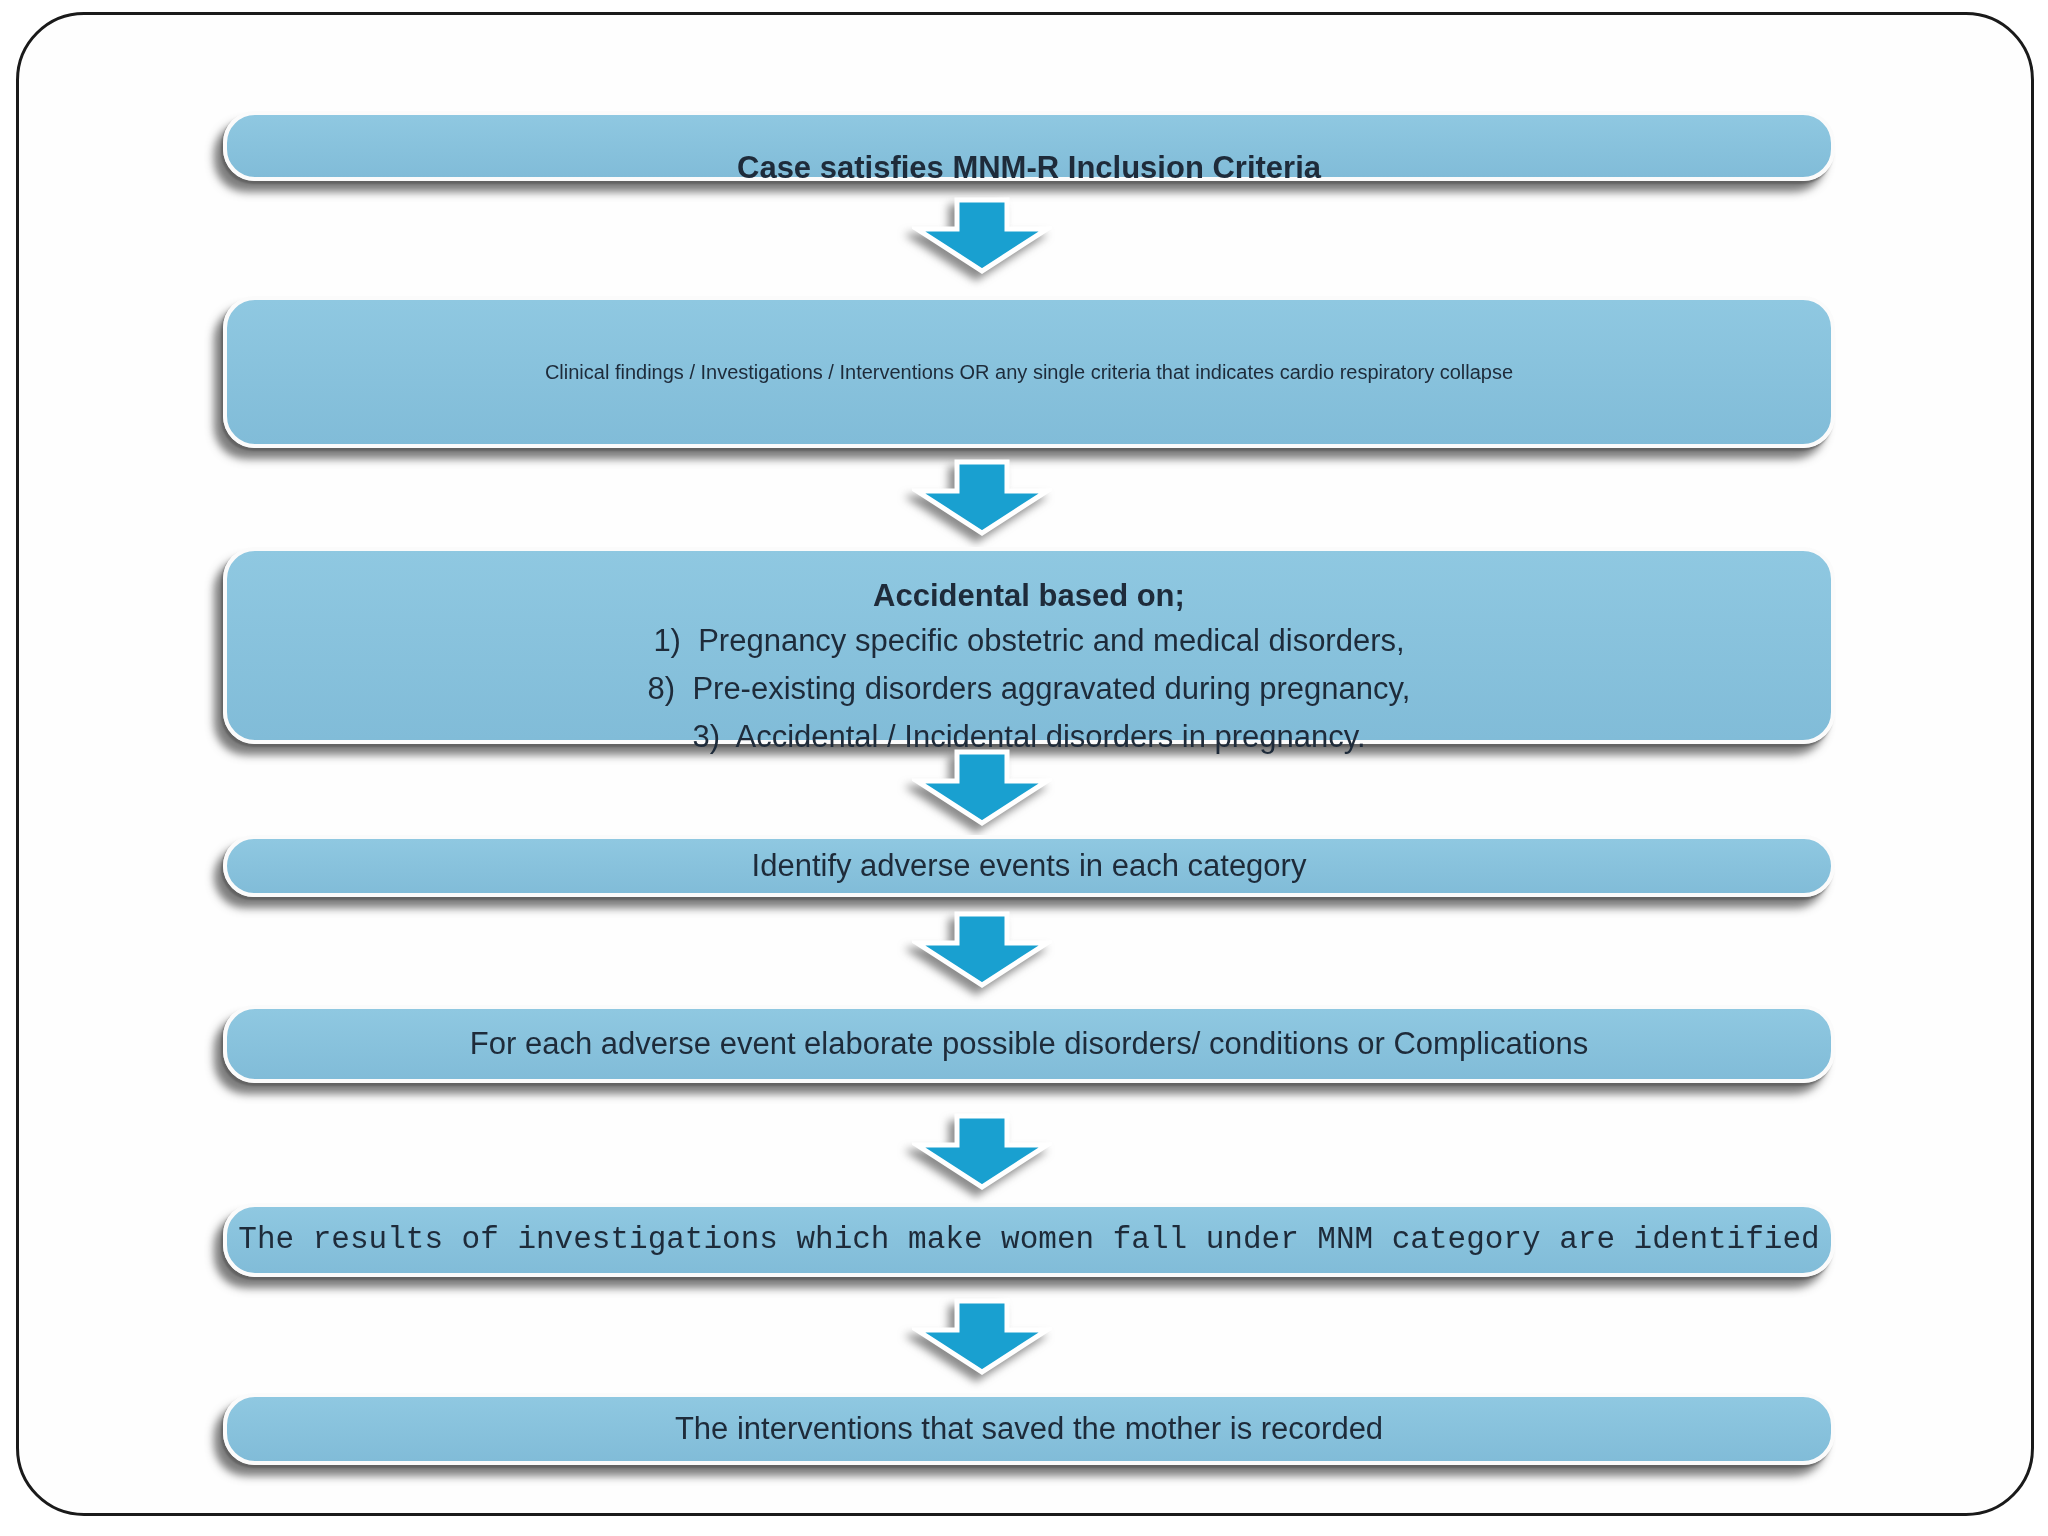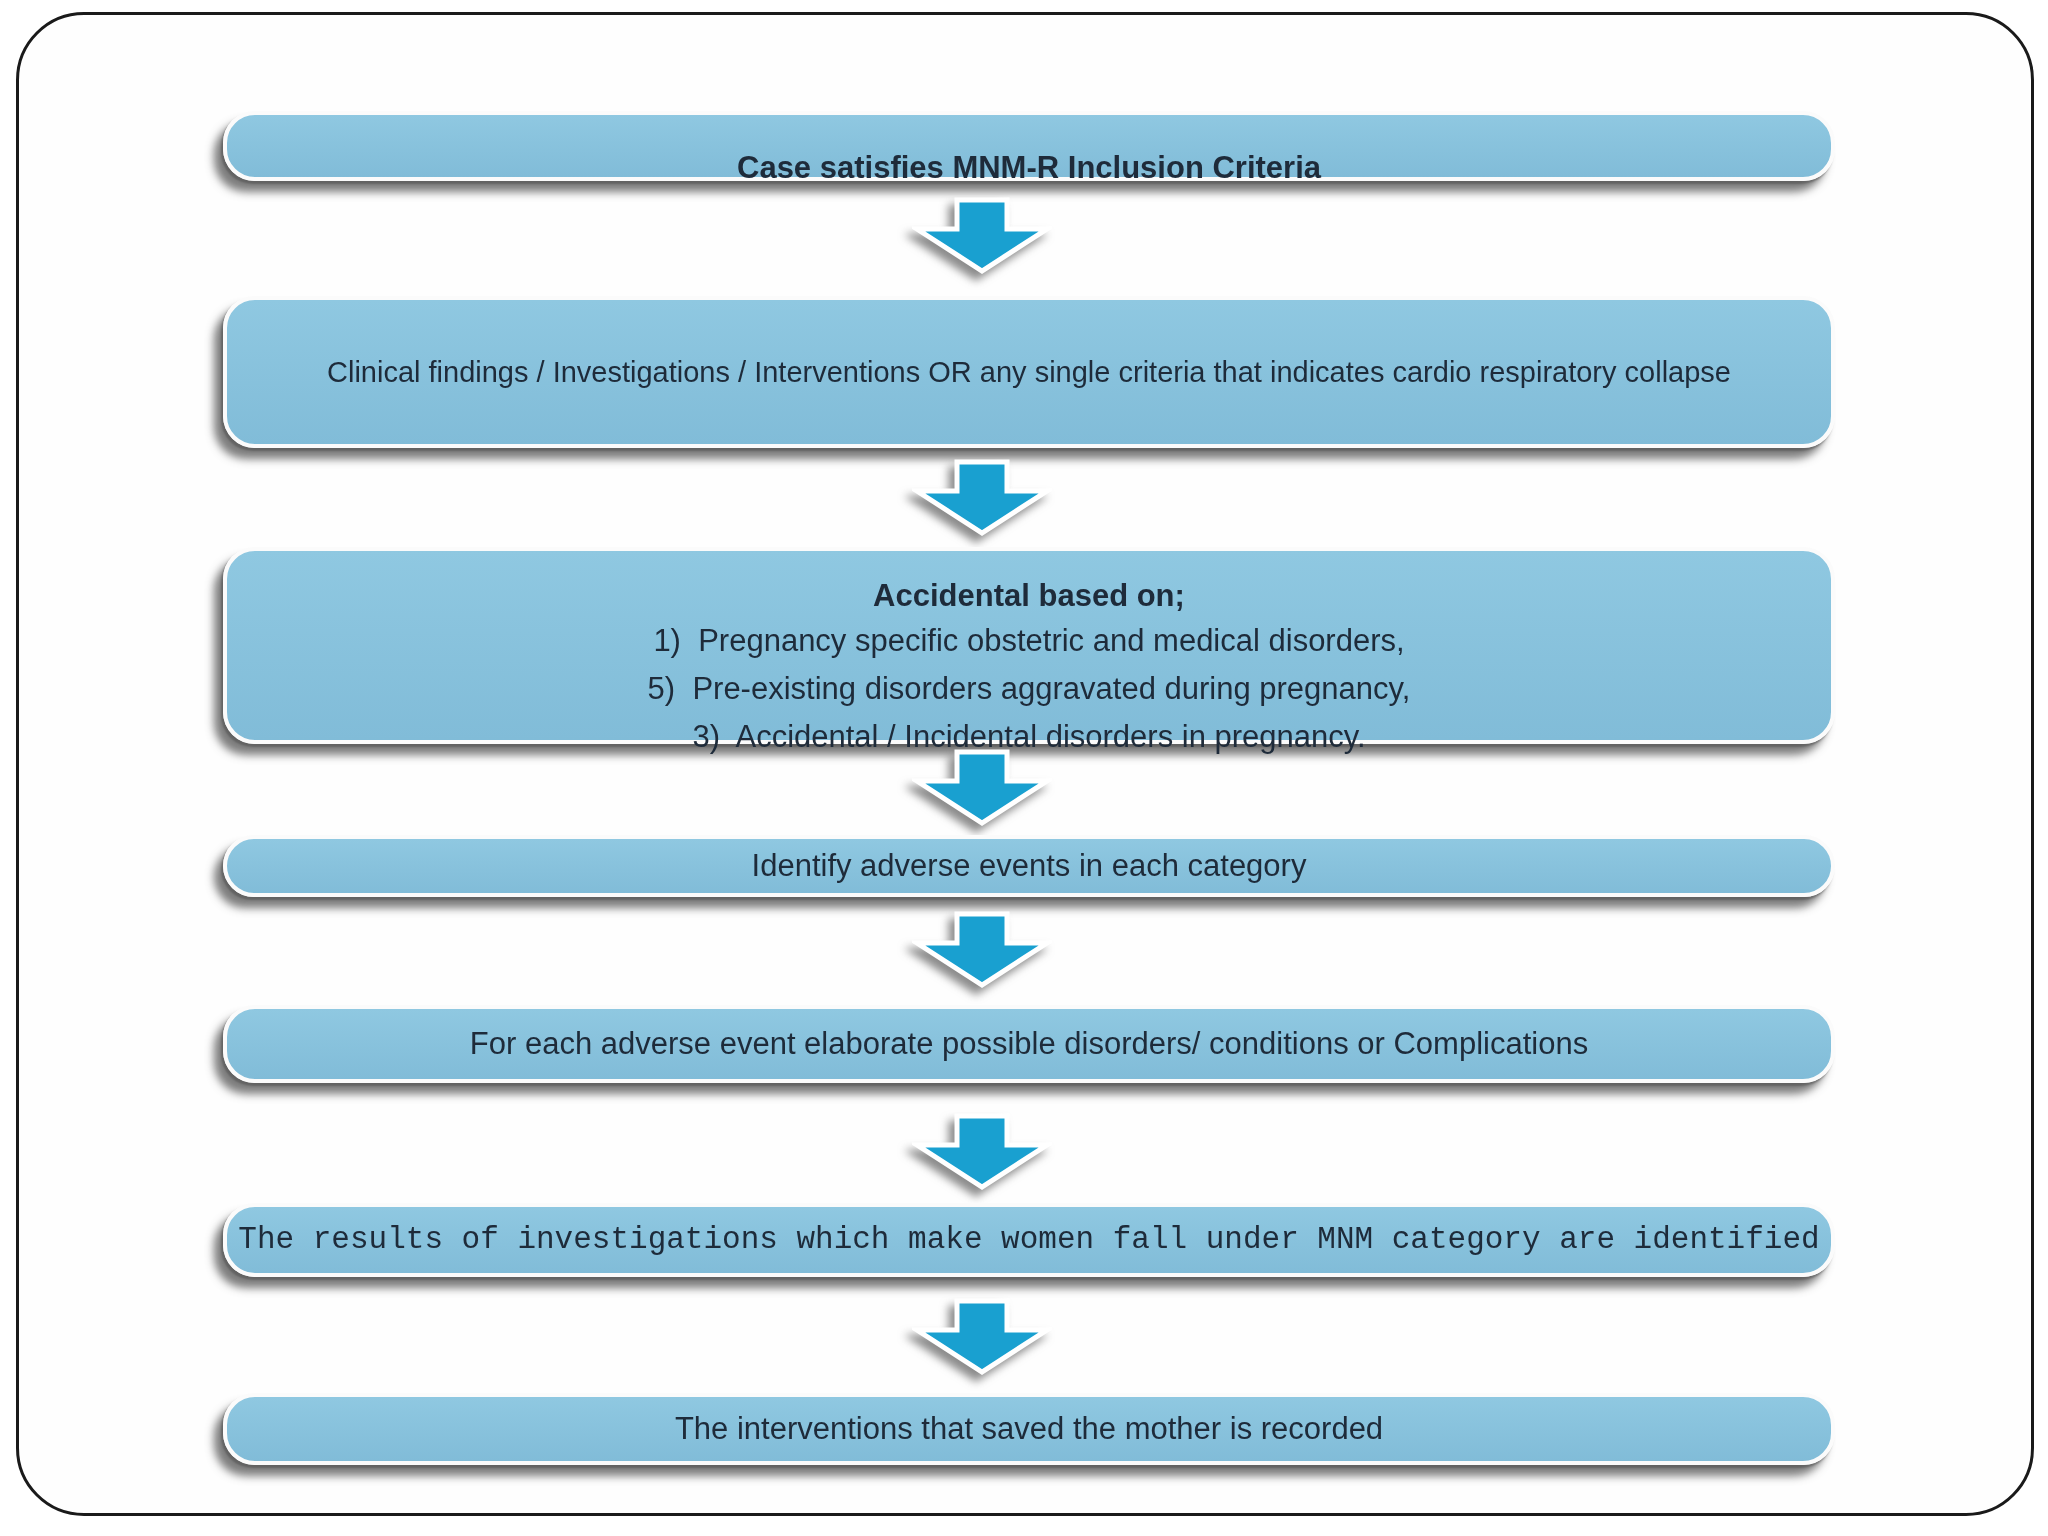--- a/index.html
+++ b/index.html
@@ -46,21 +46,21 @@
     line-height: 42px;
     white-space: pre-wrap;
     margin-top: 44px;
   }
   .flow-box .step-line {
     font-size: 31px;
     line-height: 48px;
     white-space: pre-wrap;
   }
   .flow-box.wrap-body .step-line {
-    font-size: 29px;
+    font-size: 20px;
     line-height: 47px;
     padding: 0 38px;
     text-align: center;
   }
   
   .b1 { top: 96px;  height: 70px; }
   .b2 { top: 281px; height: 152px; }
   .b3 { top: 532px; height: 197px; }
   .b4 { top: 820px; height: 62px; }
   .b5 { top: 990px; height: 78px; }
@@ -105,21 +105,21 @@
       <div class="step-line">Clinical findings / Investigations / Interventions OR any single criteria that indicates cardio respiratory collapse</div>
     </div>
 
     <svg class="arrow a2" viewBox="0 0 140 78" aria-hidden="true">
       <polygon points="45,3 95,3 95,32 135,32 70,74 5,32 45,32"></polygon>
     </svg>
 
     <div class="flow-box b3">
       <div class="step-title">Accidental based on;</div>
       <div class="step-line">1)  Pregnancy specific obstetric and medical disorders,</div>
-      <div class="step-line">5)  Pre-existing disorders aggravated during pregnancy,</div>
+      <div class="step-line">8)  Pre-existing disorders aggravated during pregnancy,</div>
       <div class="step-line">3)  Accidental / Incidental disorders in pregnancy.</div>
     </div>
 
     <svg class="arrow a3" viewBox="0 0 140 78" aria-hidden="true">
       <polygon points="45,3 95,3 95,32 135,32 70,74 5,32 45,32"></polygon>
     </svg>
 
     <div class="flow-box b4">
       <div class="step-line">Identify adverse events in each category</div>
     </div>

